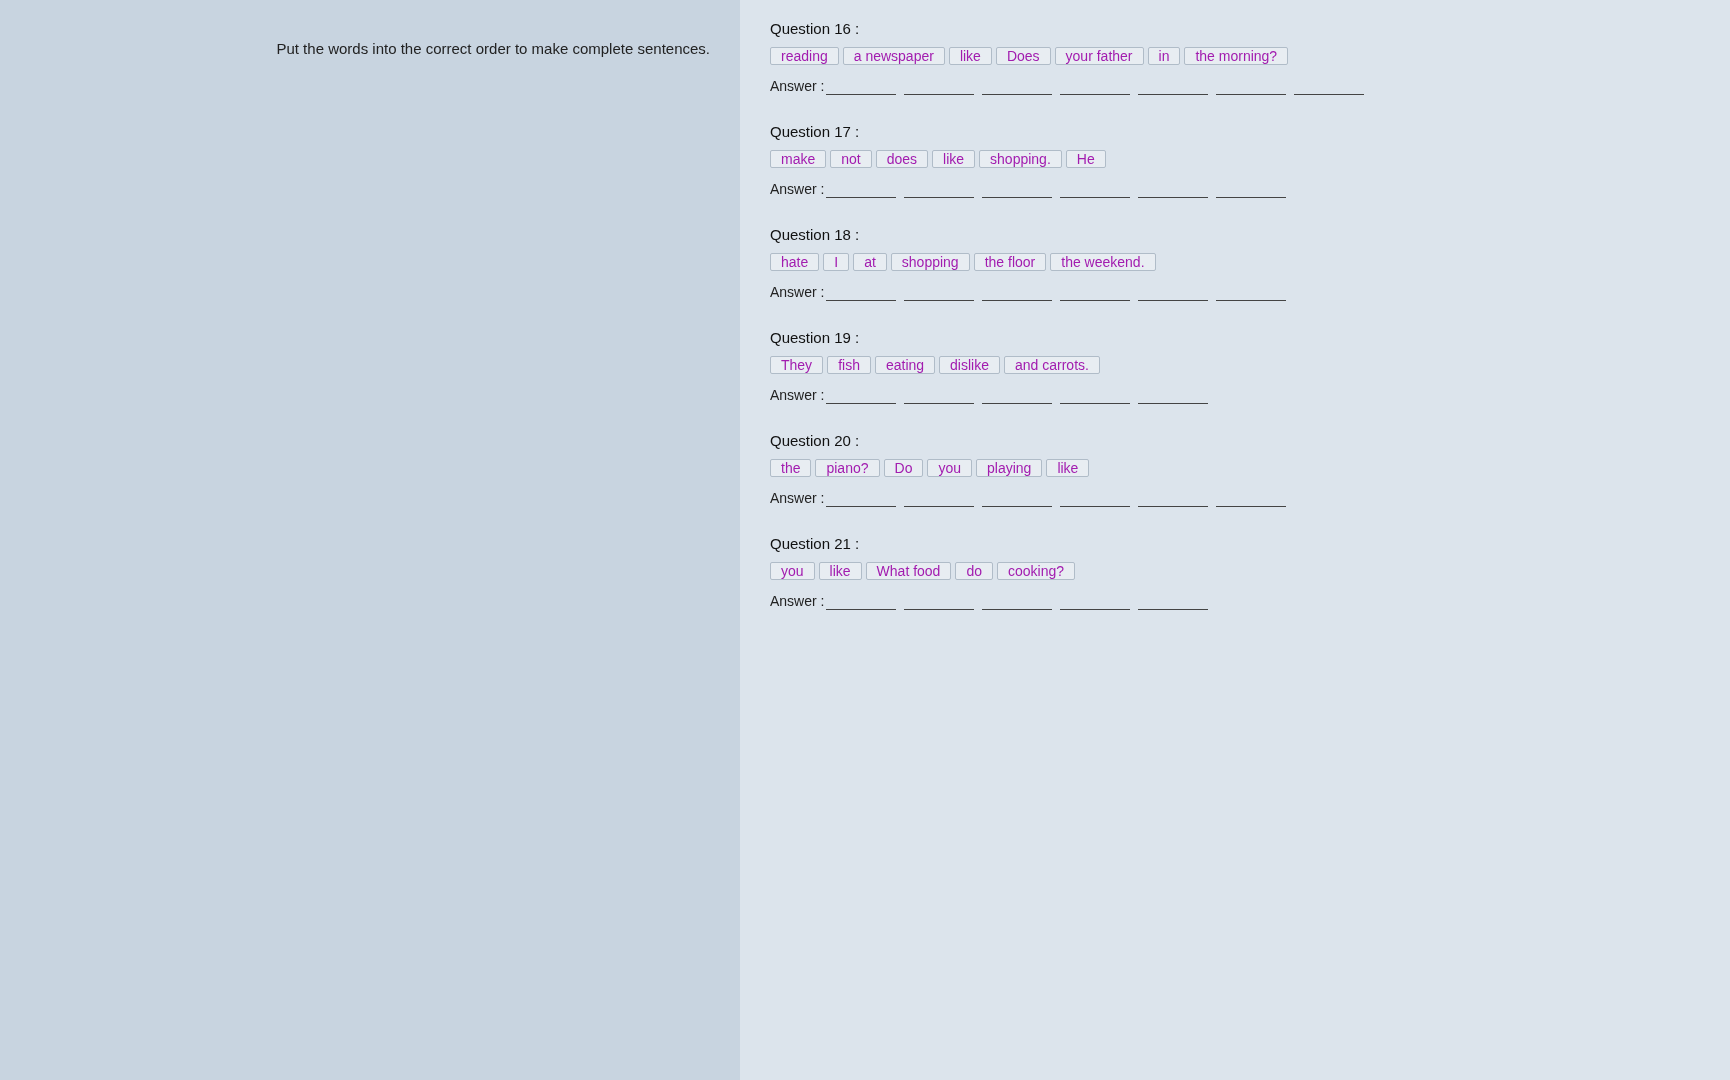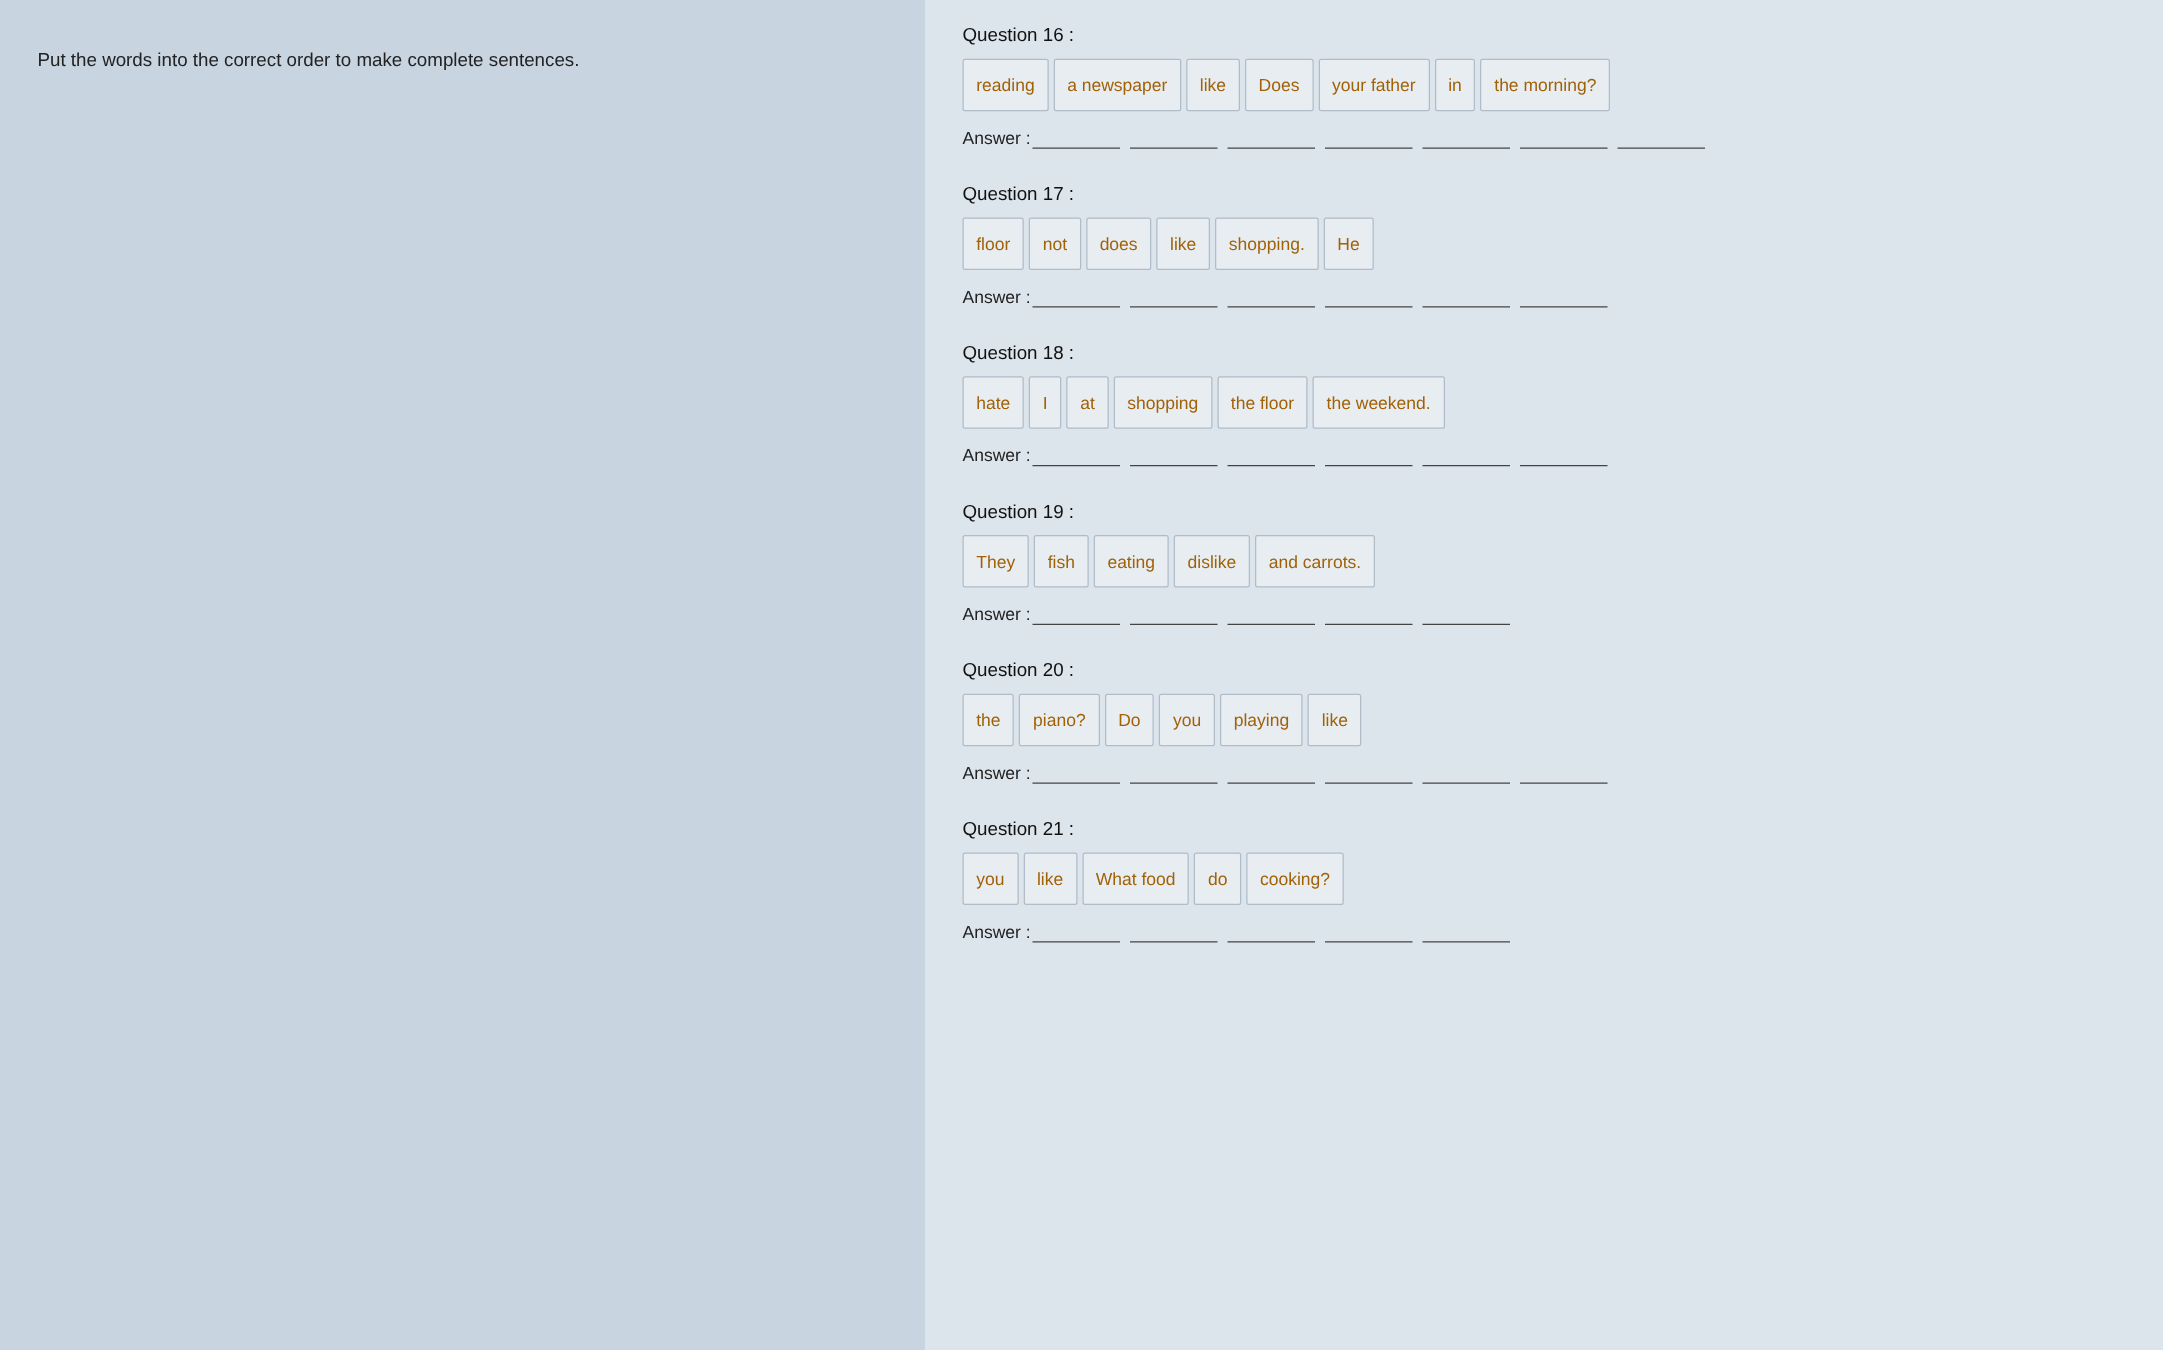--- a/index.html
+++ b/index.html
@@ -16,20 +16,21 @@
       font-size: 15px;
       color: #222;
       display: flex;
     }
 
     .left-panel {
       width: 740px;
       min-height: 1080px;
       background: #c8d4e0;
       padding: 40px 30px;
+      text-align: right;
     }
 
     .instructions {
       font-size: 15px;
       color: #222;
       font-weight: normal;
     }
 
     .right-panel {
       flex: 1;
@@ -52,23 +53,23 @@
     .word-tiles {
       display: flex;
       flex-wrap: wrap;
       gap: 4px;
       margin-bottom: 12px;
     }
 
     .word-tile {
       background: #e8edf2;
       border: 1px solid #b0bcc8;
-      padding: 12px 10px;
+      padding: 0 10px;
       font-size: 14px;
-      color: #a16207;
+      color: #a21caf;
       border-radius: 2px;
     }
 
     .answer-line {
       display: flex;
       align-items: center;
       gap: 0;
       margin-top: 4px;
     }
 
@@ -120,21 +121,21 @@
           <span class="blank"></span>
           <span class="blank"></span>
           <span class="blank"></span>
           <span class="blank"></span>
         </div>
       </div>
     </div>
     <div class="question-block">
       <div class="question-label">Question 17 :</div>
       <div class="word-tiles">
-        <span class="word-tile">floor</span>
+        <span class="word-tile">make</span>
         <span class="word-tile">not</span>
         <span class="word-tile">does</span>
         <span class="word-tile">like</span>
         <span class="word-tile">shopping.</span>
         <span class="word-tile">He</span>
       </div>
       <div class="answer-line">
         <span class="answer-label">Answer :</span>
         <div class="answer-blanks">
           <span class="blank"></span>

